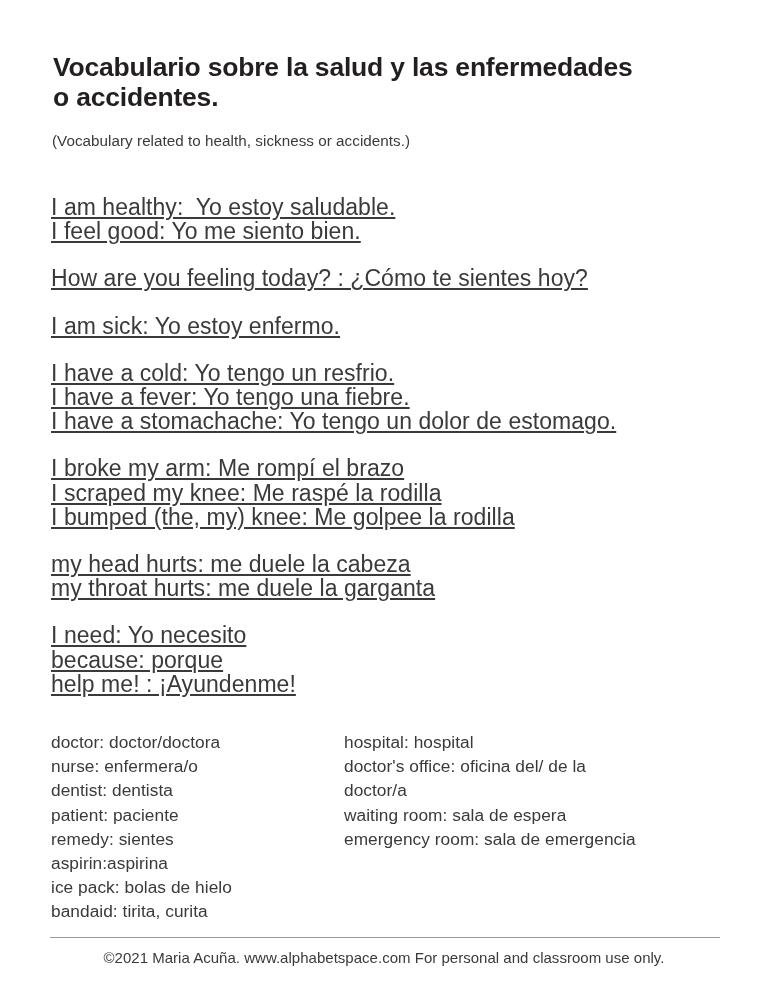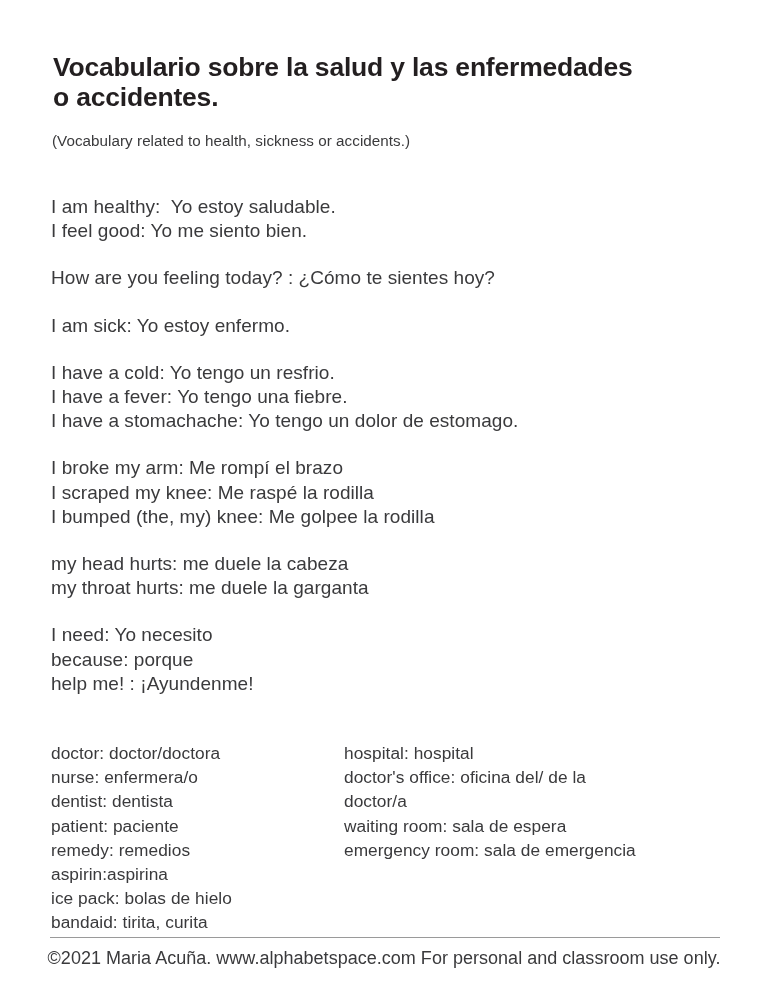--- a/index.html
+++ b/index.html
@@ -54,40 +54,41 @@
     position: absolute;
     left: 51px;
     top: 195px;
     width: 690px;
   }
   .group {
     margin: 0 0 23px 0;
   }
   .group:last-child { margin-bottom: 9px; }
   .line {
-    font-size: 19px;
+    font-size: 23px;
     line-height: 24.2px;
     color: #3a3a3c;
     white-space: pre-wrap;
     letter-spacing: 0.05px;
+    text-decoration: underline;
   }
 
   
   .vocab {
     position: absolute;
     left: 51px;
     top: 725px;
     width: 690px;
   }
   .vocab-cols {
     position: relative;
   }
   .vocab-col {
     position: absolute;
-    top: 16px;
+    top: 5px;
   }
   .vocab-col.left  { left: 0px;   width: 290px; }
   .vocab-col.right { left: 293px; width: 400px; }
   .vocab-line {
     font-size: 17.3px;
     line-height: 24.2px;
     color: #3a3a3c;
     letter-spacing: 0.05px;
     white-space: pre-wrap;
   }
@@ -100,21 +101,21 @@
     width: 670px;
     height: 1px;
     background: #9a9a9a;
   }
   .footer-text {
     position: absolute;
     left: 0;
     top: 948px;
     width: 768px;
     text-align: center;
-    font-size: 18px;
+    font-size: 15px;
     line-height: 20px;
     color: #3a3a3c;
     letter-spacing: 0.02px;
   }
 </style>
 </head>
 <body>
 
 <div class="page">
 
@@ -166,21 +167,21 @@
   </div>
 
   <div class="vocab">
     <div class="vocab-cols">
 
       <div class="vocab-col left">
         <div class="vocab-line">doctor: doctor/doctora</div>
         <div class="vocab-line">nurse: enfermera/o</div>
         <div class="vocab-line">dentist: dentista</div>
         <div class="vocab-line">patient: paciente</div>
-        <div class="vocab-line">remedy: remedios</div>
+        <div class="vocab-line">remedy: sientes</div>
         <div class="vocab-line">aspirin:aspirina</div>
         <div class="vocab-line">ice pack: bolas de hielo</div>
         <div class="vocab-line">bandaid: tirita, curita</div>
       </div>
 
       <div class="vocab-col right">
         <div class="vocab-line">hospital: hospital</div>
         <div class="vocab-line">doctor's office: oficina del/ de la</div>
         <div class="vocab-line">doctor/a</div>
         <div class="vocab-line">waiting room: sala de espera</div>

